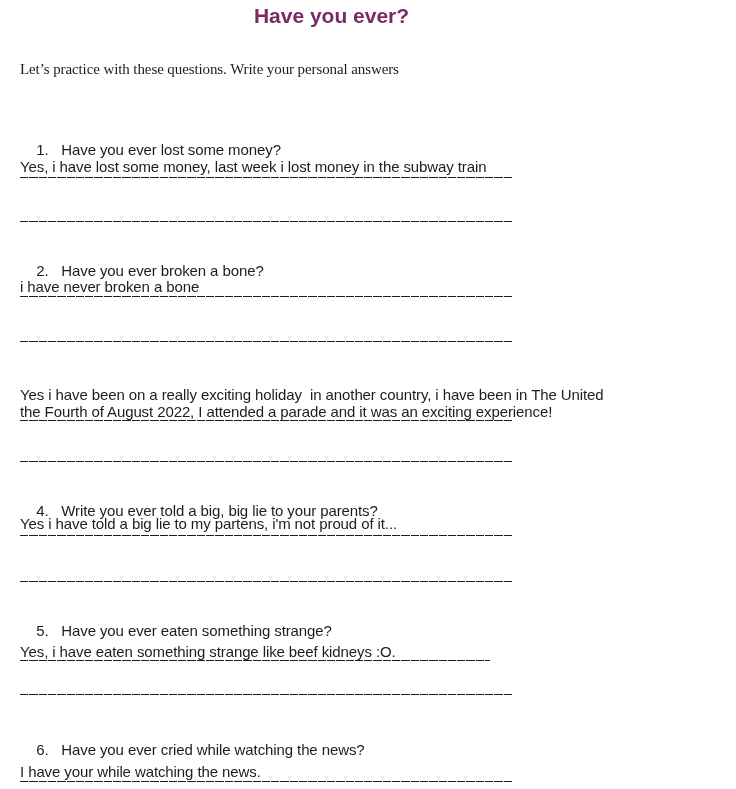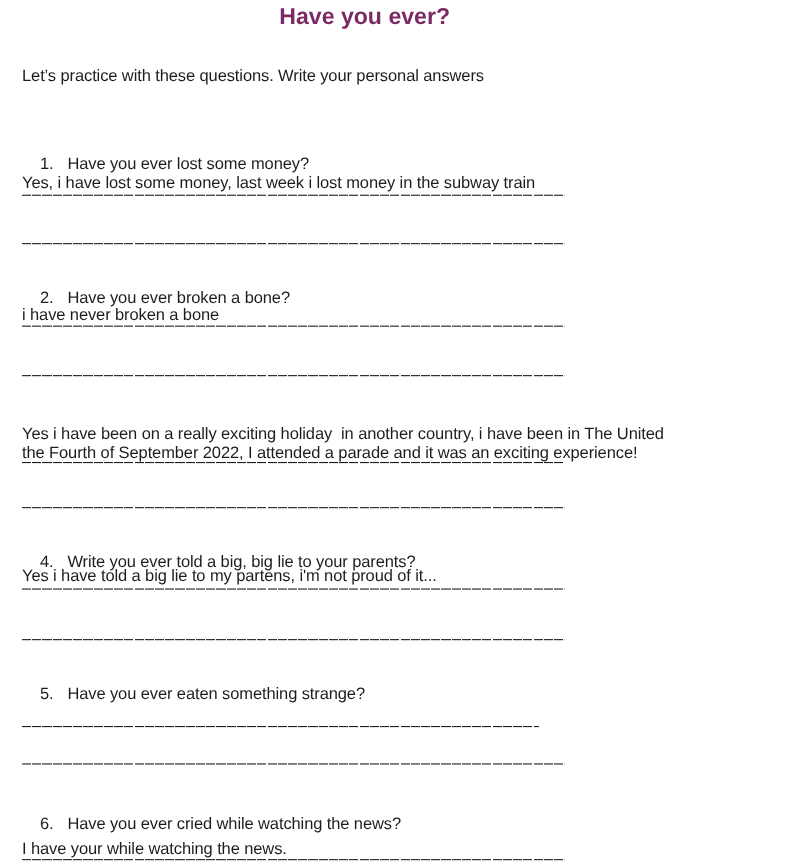--- a/index.html
+++ b/index.html
@@ -17,21 +17,21 @@
   .t {
     position:absolute; left:20px; font-size:15px; line-height:17px;
     letter-spacing:-0.1px; white-space:pre; color:#1d1d1d;
   }
   .q .num { display:inline-block; width:25px; }
   .uline {
     position:absolute; left:20px; height:1.4px;
     background-image:repeating-linear-gradient(90deg,#1d1d1d 0 8.3px, transparent 8.3px 9.3px);
   }
   
-  .intro  { top:61px; }
+  .intro  { top:61px;font-family:Liberation Serif, serif; }
   .q1 { top:124px; }  .a1 { top:158px; }
   .q2 { top:245px; }  .a2 { top:278px; }
   .q3 { top:364px; }  .a3l1 { top:386px; } .a3l2 { top:403px; }
   .q4 { top:485px; }  .a4 { top:515px; }
   .q5 { top:605px; }  .a5 { top:643px; }
   .q6 { top:724px; }  .a6 { top:763px; }
   
   .ul-a1 { top:177px; width:493px; }
   .ul-b1 { top:221px; width:493px; }
   .ul-a2 { top:296px; width:493px; }
@@ -79,34 +79,35 @@
   <div class="uline ul-b1"></div>
 
   <div class="t q q2">
     <span class="num">2.</span><span>Have you ever broken a bone?</span>
   </div>
   <div class="t a2">i have never broken a bone</div>
   <div class="uline ul-a2"></div>
   <div class="uline ul-b2"></div>
 
   <div class="t a3l1">Yes i have been on a really exciting holiday  in another country, i have been in The United States for</div>
-  <div class="t a3l2">the Fourth of September 2022, I attended a parade and it was an exciting experience!</div>
+  <div class="t a3l2">the Fourth of August 2022, I attended a parade and it was an exciting experience!</div>
   <div class="uline ul-a3"></div>
   <div class="uline ul-b3"></div>
 
   <div class="t q q4">
     <span class="num">4.</span><span>Write you ever told a big, big lie to your parents?</span>
   </div>
   <div class="t a4">Yes i have told a big lie to my partens, i'm not proud of it...</div>
   <div class="uline ul-a4"></div>
   <div class="uline ul-b4"></div>
 
   <div class="t q q5">
     <span class="num">5.</span><span>Have you ever eaten something strange?</span>
   </div>
+  <div class="t a5">Yes, i have eaten something strange like beef kidneys :O.</div>
   <div class="uline ul-a5"></div>
   <div class="uline ul-b5"></div>
 
   <div class="t q q6">
     <span class="num">6.</span><span>Have you ever cried while watching the news?</span>
   </div>
   <div class="t a6">I have your while watching the news.</div>
   <div class="uline ul-a6"></div>
 
 

